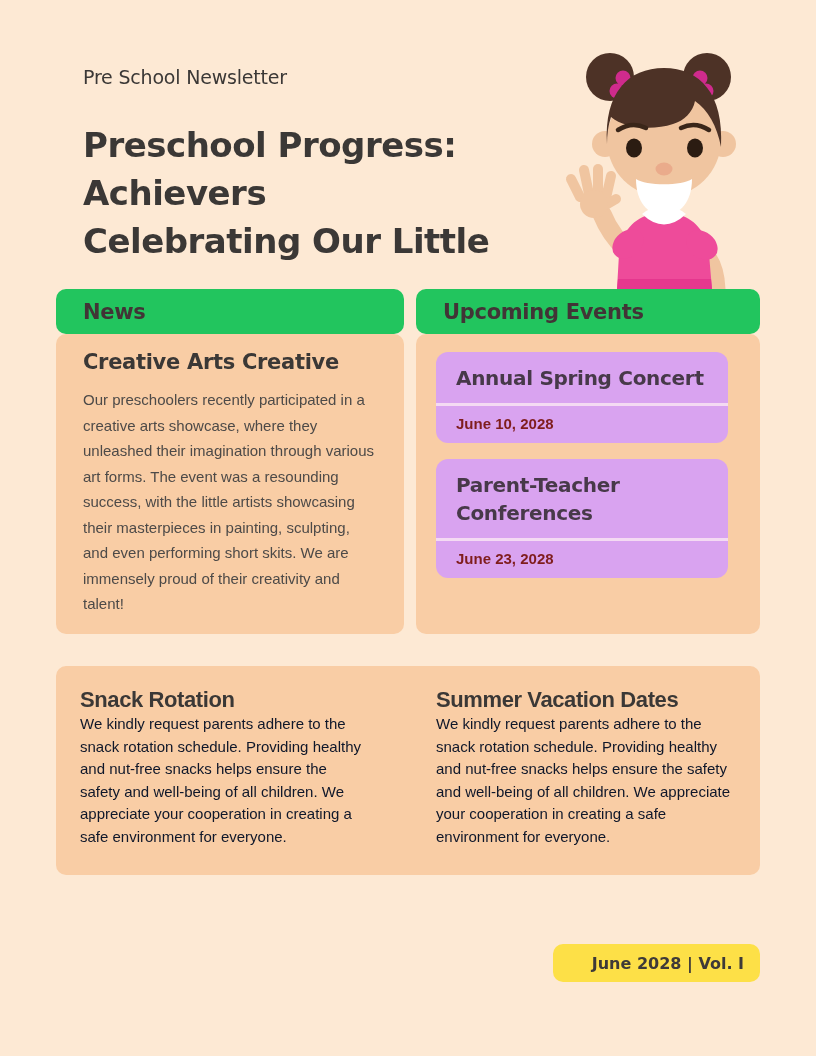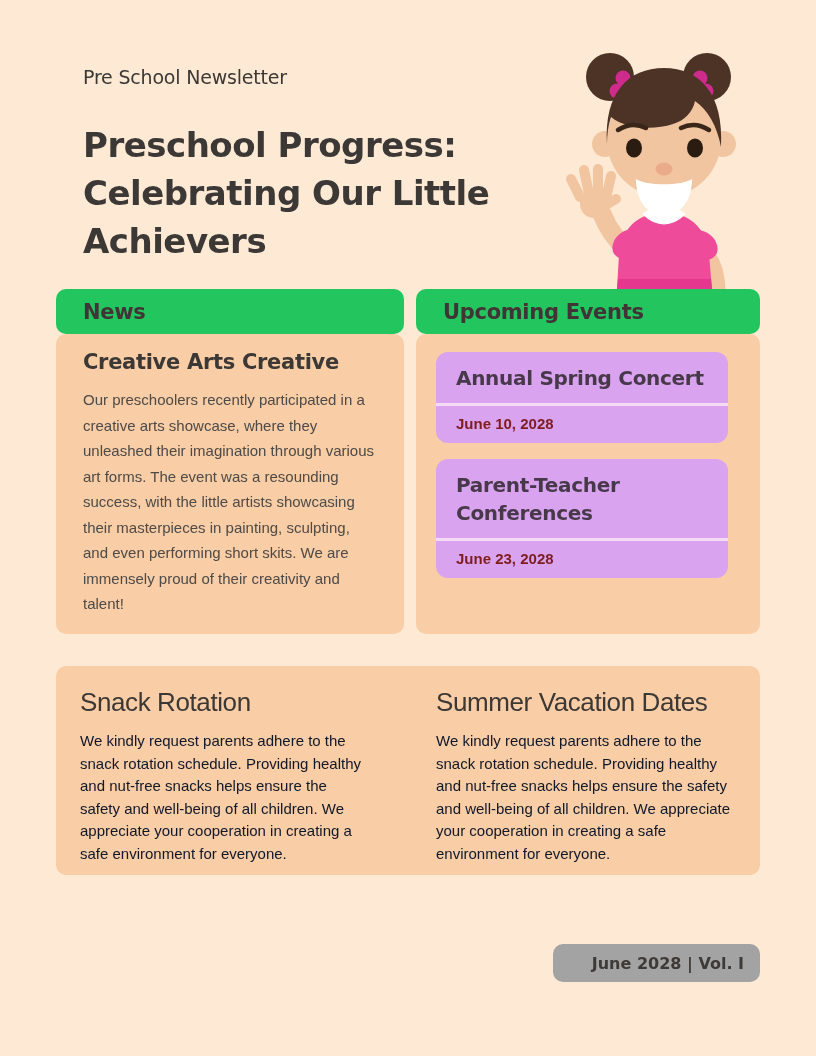--- a/index.html
+++ b/index.html
@@ -64,44 +64,43 @@
   .reminders { position:absolute; left:56px; top:666px; width:704px; }
   .reminders .section-bar { padding:0 26px; }
   .reminders-body {
     background:#f9cda5; border-radius:10px; height:209px;
     display:flex; padding:21px 24px 0 24px;
   }
   .reminder-col { width:50%; }
   .reminder-col.left  { padding-right:44px; }
   .reminder-col.right { padding-left:28px; }
   .reminder-title {
-    font-size:26px; font-weight:normal; color:#3b3836; letter-spacing:-0.4px;
-    margin-bottom:12px;
+    font-size:22px; font-weight:bold; color:#3b3836; letter-spacing:-0.4px;
   }
   .reminder-body { font-size:15px; line-height:22.5px; color:#0f172a; }
   
   .issue-badge {
     position:absolute; right:56px; top:944px; height:38px; min-width:207px;
-    background:#a3a3a3; border-radius:10px;
+    background:#fde047; border-radius:10px;
     display:flex; align-items:center; justify-content:flex-end;
     padding:0 16px;
     font-family:"DejaVu Sans", sans-serif;
     font-size:16px; font-weight:bold; color:#3e3a38;
   }
 </style>
 </head>
 <body>
 
 <div class="page">
 
   <div class="kicker">Pre School Newsletter</div>
   <div class="title">
     <span>Preschool Progress:</span>
+    <span>Achievers</span>
     <span>Celebrating Our Little</span>
-    <span>Achievers</span>
   </div>
 
   <svg class="girl" viewBox="0 0 190 241" xmlns="http://www.w3.org/2000/svg" aria-hidden="true">
 
     <circle cx="54" cy="29" r="24" fill="#4d3226"></circle>
     <circle cx="151" cy="29" r="24" fill="#4d3226"></circle>
 
     <circle cx="67" cy="30" r="7.5" fill="#cf2b8d"></circle>
     <circle cx="61" cy="43" r="7.5" fill="#cf2b8d"></circle>
     <circle cx="144" cy="30" r="7.5" fill="#cf2b8d"></circle>

